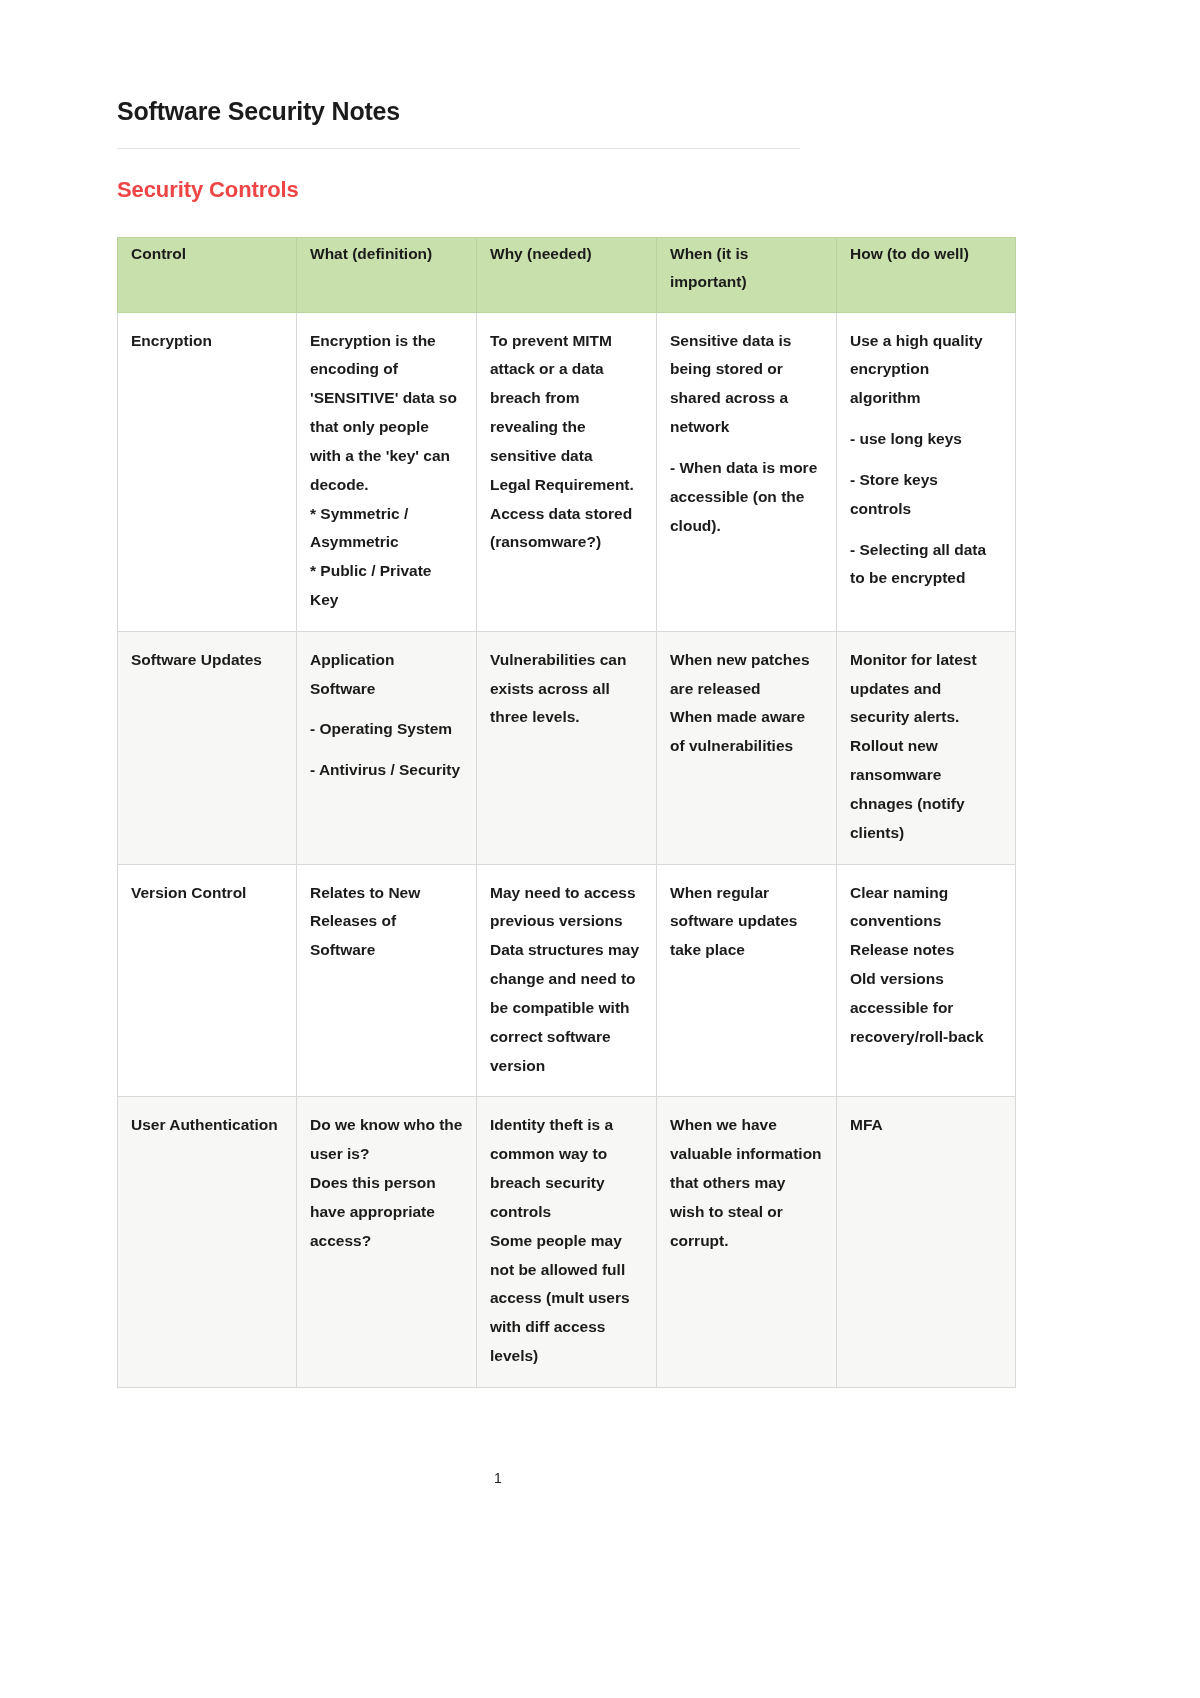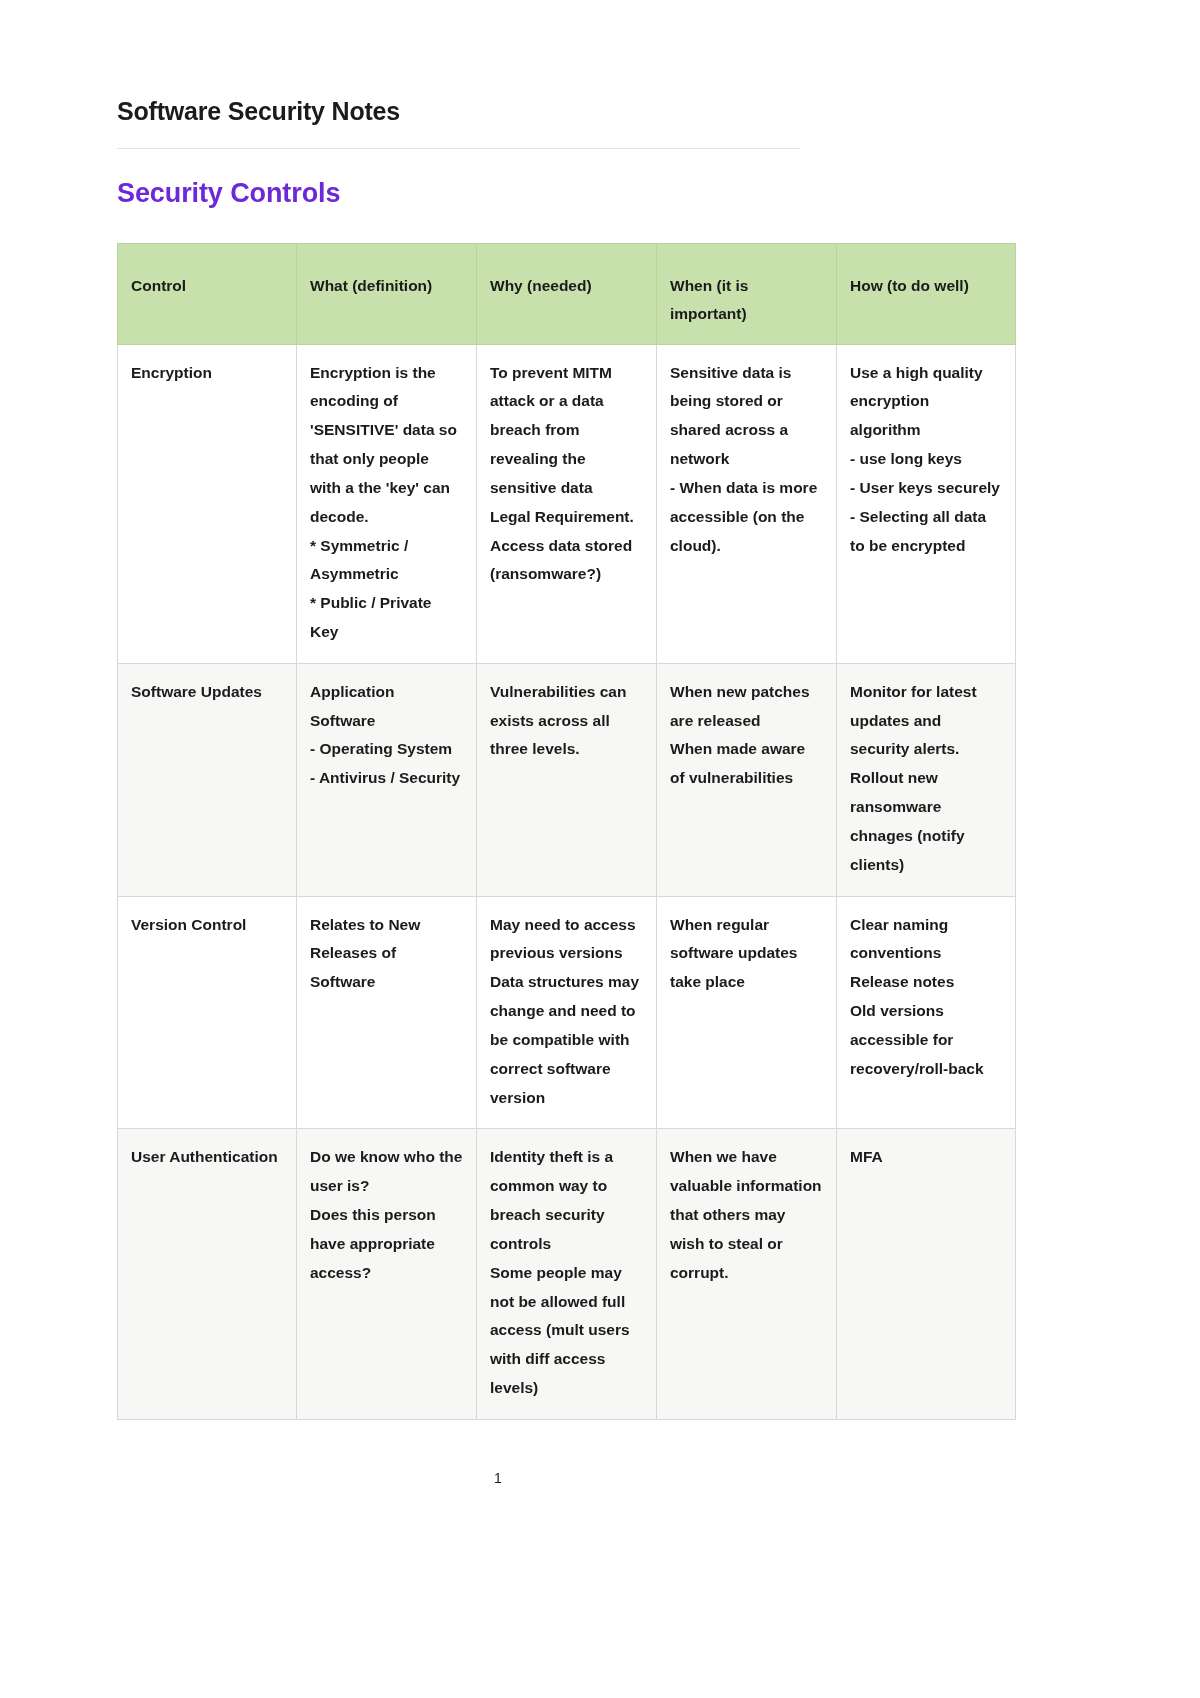--- a/index.html
+++ b/index.html
@@ -27,24 +27,24 @@
     margin: 0 0 22px 0;
     line-height: 1.2;
   }
   .title-rule {
     border: 0;
     border-top: 1px solid #e3e3e3;
     margin: 0 0 28px 0;
     width: 100%;
   }
   .h2 {
-    font-size: 27px;
+    font-size: 22px;
     font-weight: bold;
     letter-spacing: -0.1px;
-    color: #6d28d9;
+    color: #ef4444;
     margin: 0 0 34px 0;
     line-height: 1.2;
   }
   .h3 {
     font-size: 19px;
     font-weight: normal;
     color: #1b1b1b;
     margin: 0 0 24px 0;
     line-height: 1.2;
   }
@@ -68,41 +68,42 @@
     line-height: 1.86;
     word-wrap: break-word;
   }
   table.controls thead th {
     background: #c8e0ab;
     font-weight: bold;
     color: #1b1b1b;
     text-align: left;
     border-color: #b9d39c;
     line-height: 1.78;
-    padding-top: 28px;
+    padding-top: 2px;
     padding-bottom: 16px;
   }
   table.controls tbody td {
     font-weight: bold;
     color: #1b1b1b;
   }
   table.controls tbody tr.shade td {
     background: #f7f8f5;
   }
   table.controls tbody tr.plain td {
     background: #ffffff;
   }
   td.rowhead {
     font-weight: bold;
   }
   .cell-lines > span {
     display: block;
   }
   .cell-lines > span.dash {
     padding-left: 0;
+    margin-top: 12px;
   }
   .footer-pageno {
     position: absolute;
     left: 0;
     right: 0;
     top: 1470px;
     text-align: center;
     font-size: 14px;
     color: #1b1b1b;
   }
@@ -148,21 +149,21 @@
             <span>Legal Requirement.</span>
             <span>Access data stored (ransomware?)</span>
           </td>
         <td class="cell-lines">
             <span>Sensitive data is being stored or shared across a network</span>
             <span class="dash">-   When data is more accessible (on the cloud).</span>
           </td>
         <td class="cell-lines">
             <span>Use a high quality encryption algorithm</span>
             <span class="dash">-   use long keys</span>
-            <span class="dash">-   User keys securely</span>
+            <span class="dash">-   Store keys controls</span>
             <span class="dash">-   Selecting all data to be encrypted</span>
           </td>
       </tr>
 
       <tr class="shade">
         <td class="rowhead">Software Updates</td>
         <td class="cell-lines">
             <span>Application Software</span>
             <span class="dash">-   Operating System</span>
             <span class="dash">-   Antivirus / Security</span>

